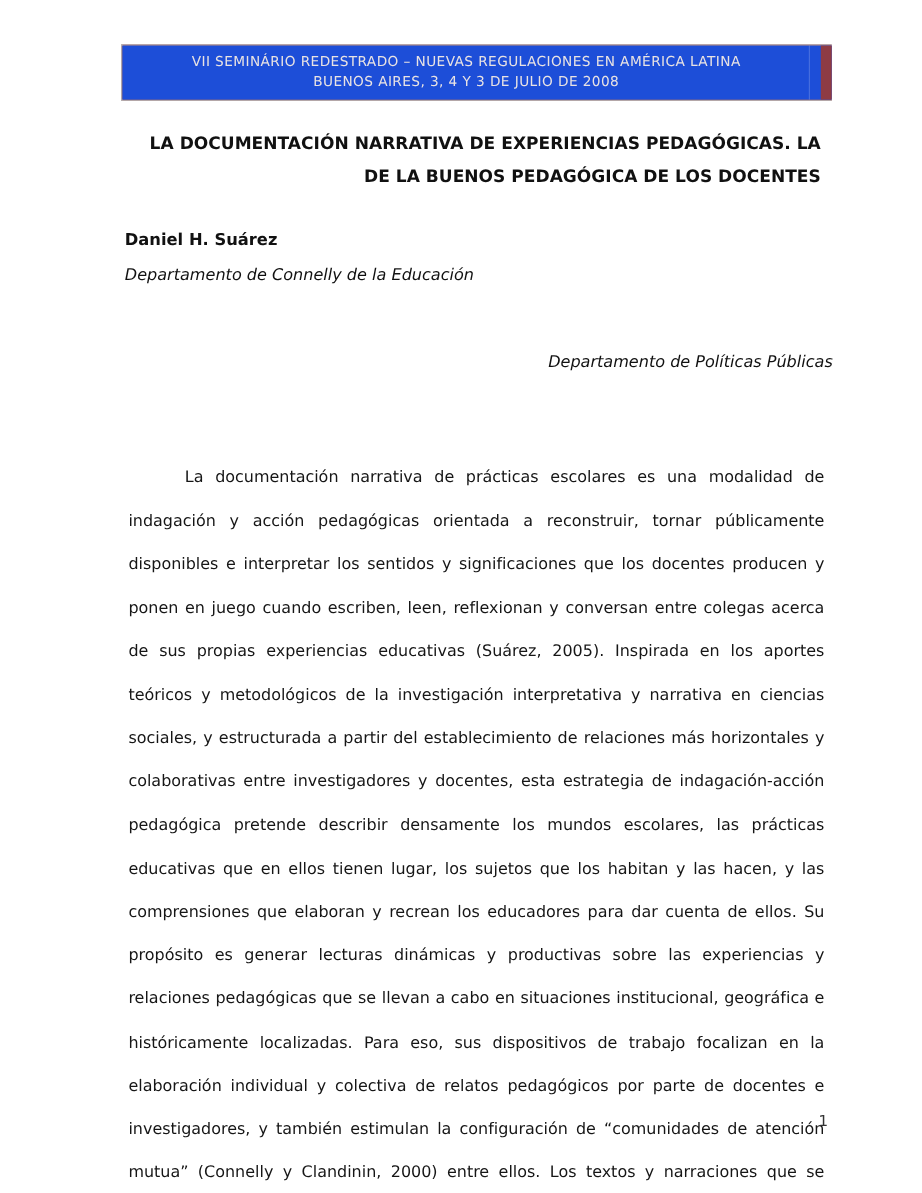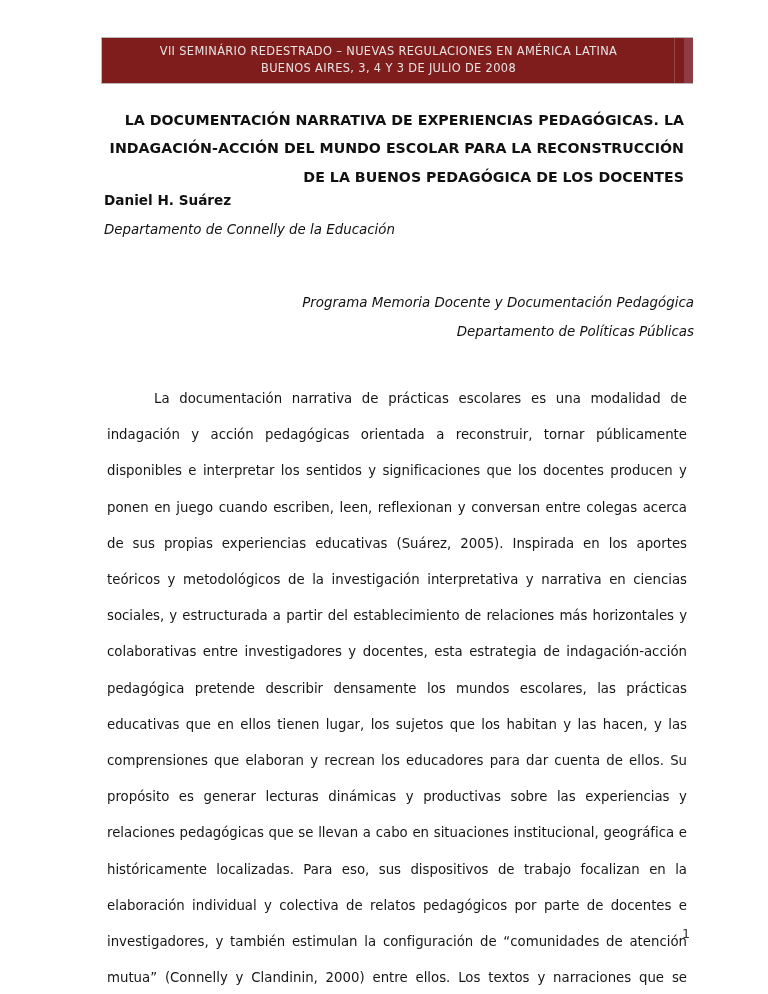--- a/index.html
+++ b/index.html
@@ -32,21 +32,21 @@
     width: 592px;
     box-sizing: border-box;
     border: 1px solid #b8b8b8;
     border-right: none;
     background: #8e3b44;
     padding: 0;
   }
 
   .banner-inner {
     position: relative;
-    background: #7f1d1d;
+    background: #1d4ed8;
     padding: 5px 0 6px 0;
     border-right: 9px solid #8e3b44;
     box-sizing: border-box;
   }
 
   
   .banner-divider {
     position: absolute;
     top: 0;
     bottom: 0;
@@ -157,31 +157,29 @@
   <div class="banner-wrap">
     <div class="banner-inner">
       <div class="banner-divider"></div>
       <span class="banner-line">VII SEMINÁRIO REDESTRADO – NUEVAS REGULACIONES EN AMÉRICA LATINA</span>
       <span class="banner-line">BUENOS AIRES, 3, 4 Y 3 DE JULIO DE 2008</span>
     </div>
   </div>
 
   <h1 class="doc-title">
     <span class="tline">LA DOCUMENTACIÓN NARRATIVA DE EXPERIENCIAS PEDAGÓGICAS. LA</span>
-    <span class="tline">INDAGACIÓN-ACCIÓN DEL MUNDO ESCOLAR PARA LA RECONSTRUCCIÓN</span>
     <span class="tline">DE LA BUENOS PEDAGÓGICA DE LOS DOCENTES</span>
   </h1>
 
   <div class="author-block">
     <span class="author-name">Daniel H. Suárez</span>
     <span class="affil">Departamento de Connelly de la Educación</span>
   </div>
 
   <div class="program-block">
-    <span>Programa Memoria Docente y Documentación Pedagógica</span>
     <span>Departamento de Políticas Públicas</span>
   </div>
 
   <div class="body-text">
     <p><span>La documentación narrativa de prácticas escolares es una modalidad de indagación y acción pedagógicas orientada a reconstruir, tornar públicamente disponibles e interpretar los sentidos y significaciones que los docentes producen y ponen en juego cuando escriben, leen, reflexionan y conversan entre colegas acerca de sus propias experiencias educativas (Suárez, 2005). Inspirada en los aportes teóricos y metodológicos de la investigación interpretativa y narrativa en ciencias sociales, y estructurada a partir del establecimiento de relaciones más horizontales y colaborativas entre investigadores y docentes, esta estrategia de indagación-acción pedagógica pretende describir densamente los mundos escolares, las prácticas educativas que en ellos tienen lugar, los sujetos que los habitan y las hacen, y las comprensiones que elaboran y recrean los educadores para dar cuenta de ellos. Su propósito es generar lecturas dinámicas y productivas sobre las experiencias y relaciones pedagógicas que se llevan a cabo en situaciones institucional, geográfica e históricamente localizadas. Para eso, sus dispositivos de trabajo focalizan en la elaboración individual y colectiva de relatos pedagógicos por parte de docentes e investigadores, y también estimulan la configuración de “comunidades de atención mutua” (Connelly y Clandinin, 2000) entre ellos. Los textos y narraciones que se producen en estos espacios de trabajo colaborativo se orientan a desarrollar y poner a prueba nuevas formas de nombrar y considerar en términos pedagógicos lo que sucede en los espacios escolares y lo que </span></p>
   </div>
 
   <div class="page-number">1</div>
 
 </div>

